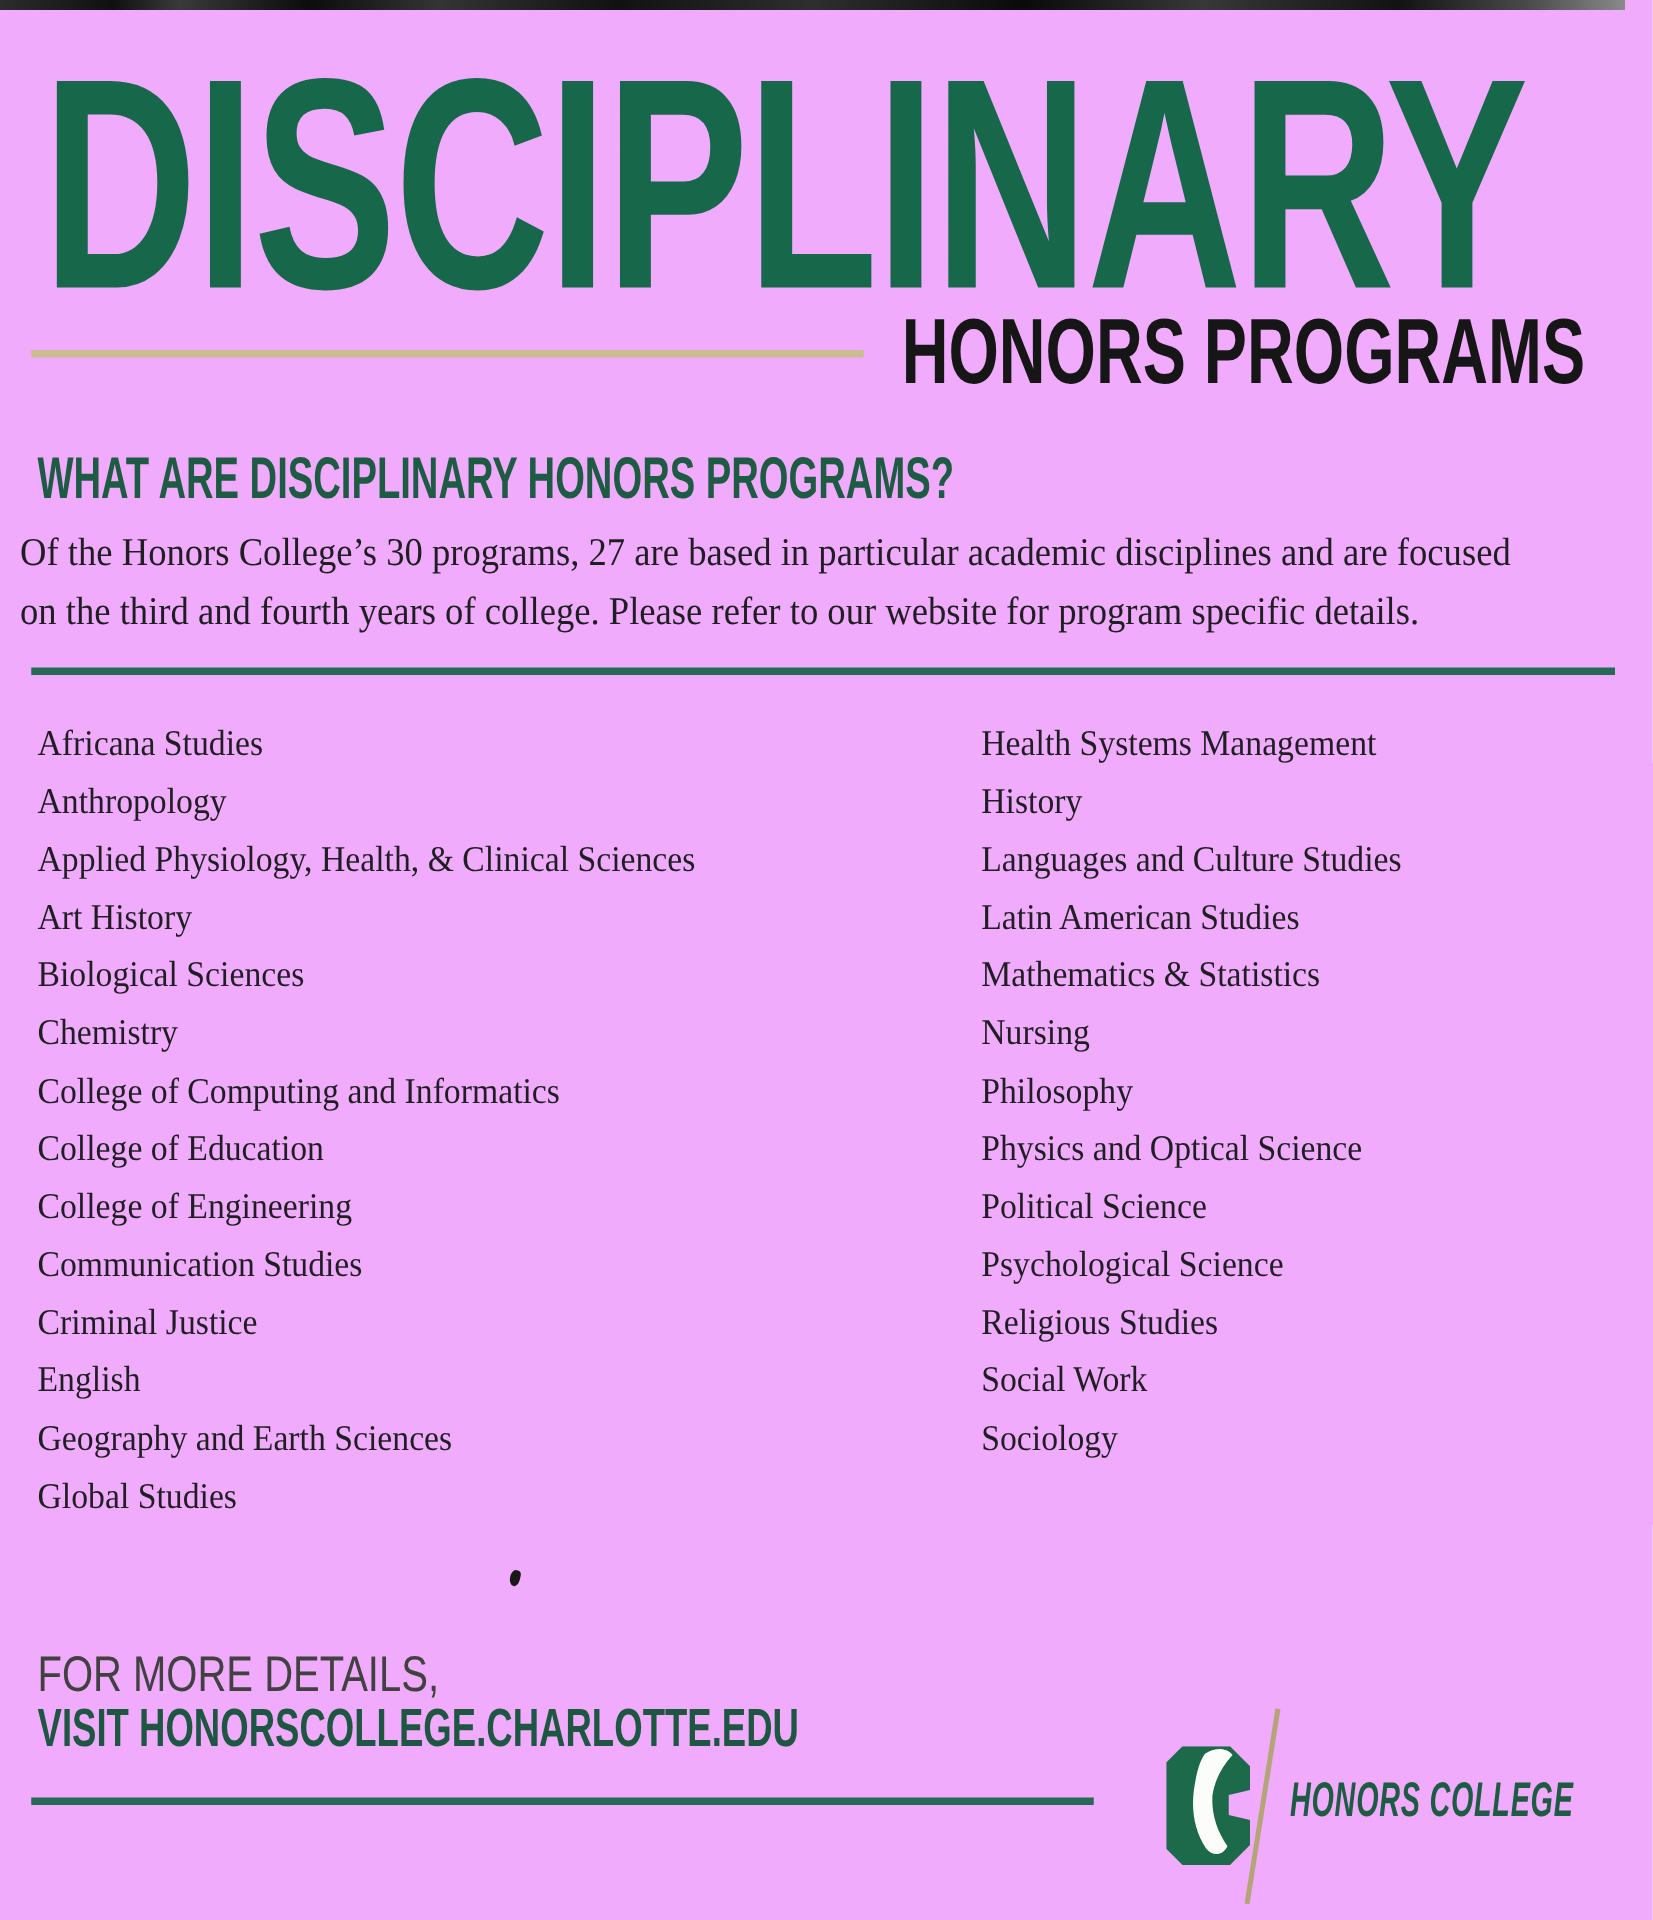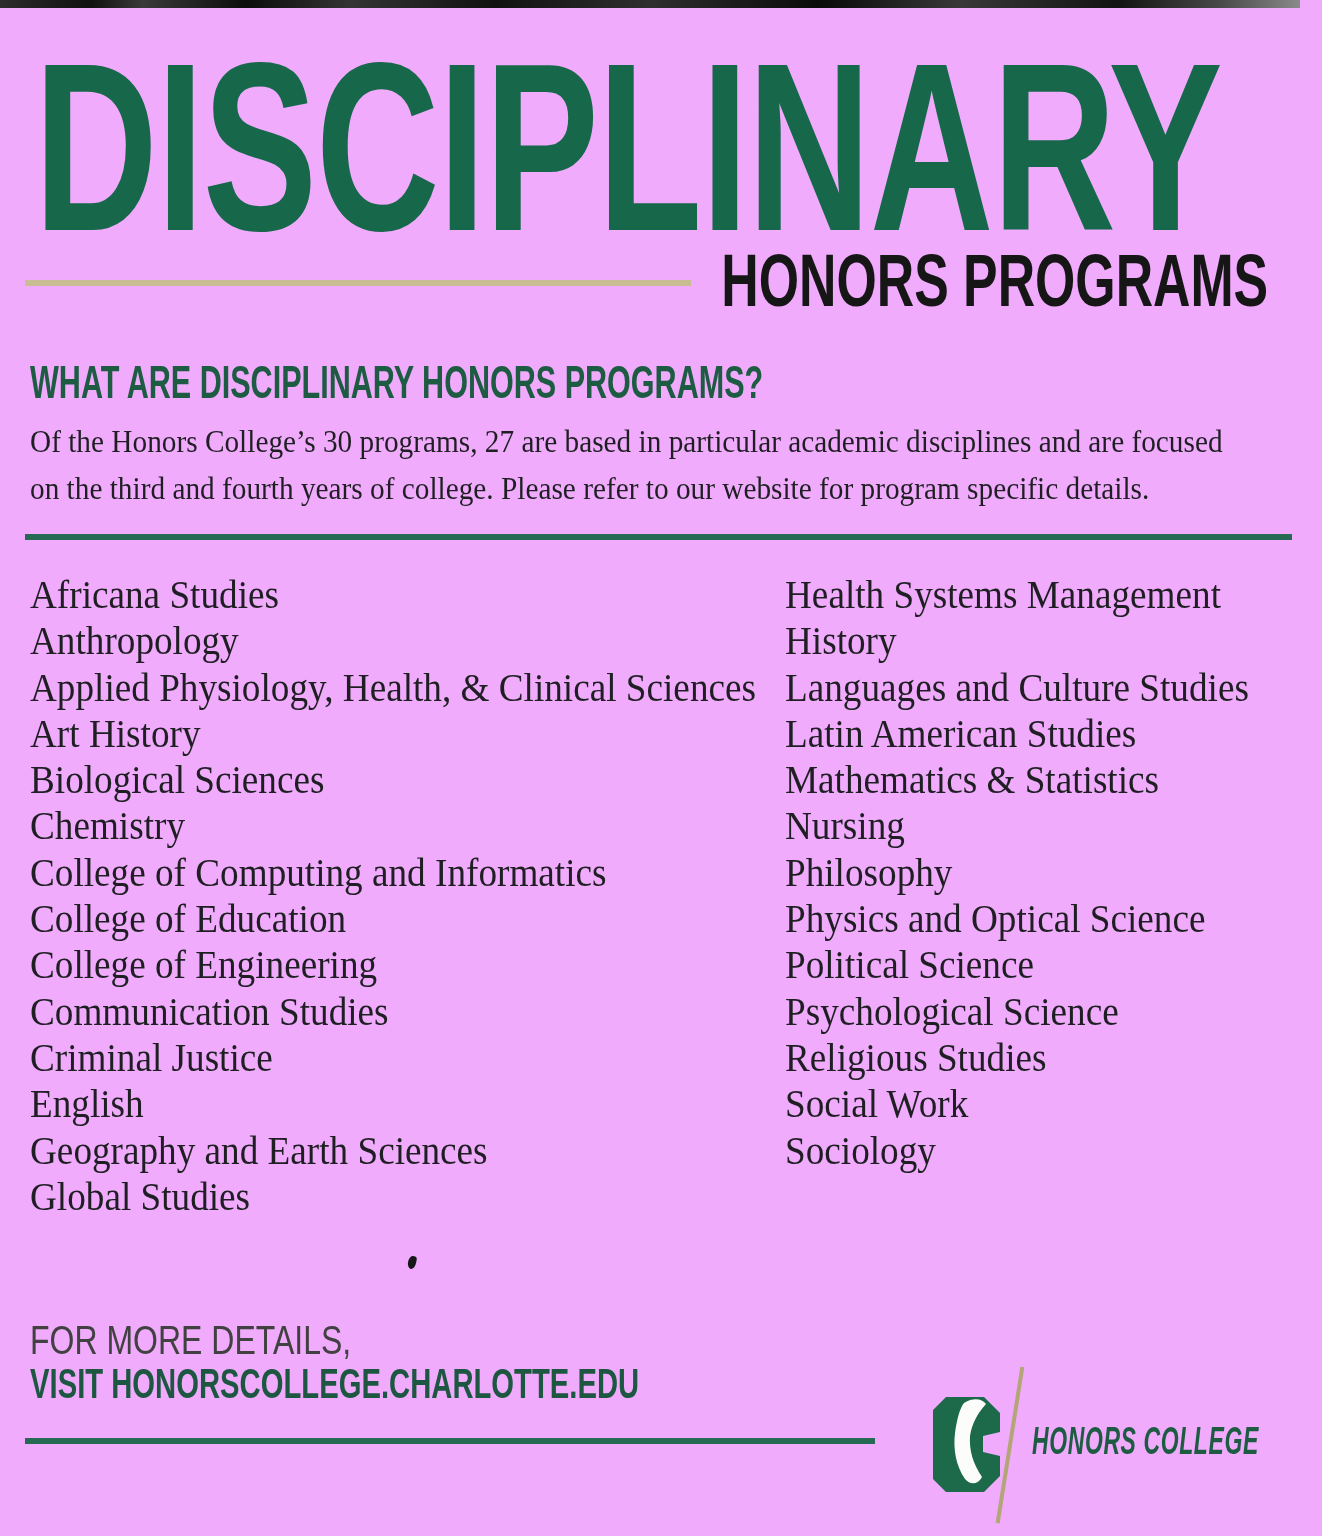--- a/index.html
+++ b/index.html
@@ -43,35 +43,35 @@
     white-space: nowrap;
     display: inline-block;
   }
   .section-heading {
     left: 30px; top: 358px;
     font-size: 47px; line-height: 1; font-weight: 700;
     color: var(--heading-green);
     transform: scaleX(0.65);
   }
   .intro {
-    left: 30px; top: 418px;
+    left: 16px; top: 418px;
     font-family: "Liberation Serif", serif;
     font-size: 31.5px; line-height: 47px;
     color: var(--body-text);
   }
   .intro .line { display: block; transform: scaleX(0.93); transform-origin: left center; white-space: nowrap; }
 
   .rule { height: 6px; background: var(--rule-green); }
   .rule-top { left: 25px; top: 534px; width: 1267px; }
   .rule-bottom { left: 25px; top: 1438px; width: 850px; }
 
   .programs-col {
     top: 572px;
     font-family: "Liberation Serif", serif;
-    font-size: 40px;
+    font-size: 29px;
     color: var(--body-text);
   }
   .programs-left  { left: 30px;  width: 720px; }
   .programs-right { left: 785px; width: 560px; }
   .program-item {
     height: 46.3px; line-height: 46.3px;
     transform: scaleX(0.93); transform-origin: left center;
     white-space: nowrap;
   }
 

